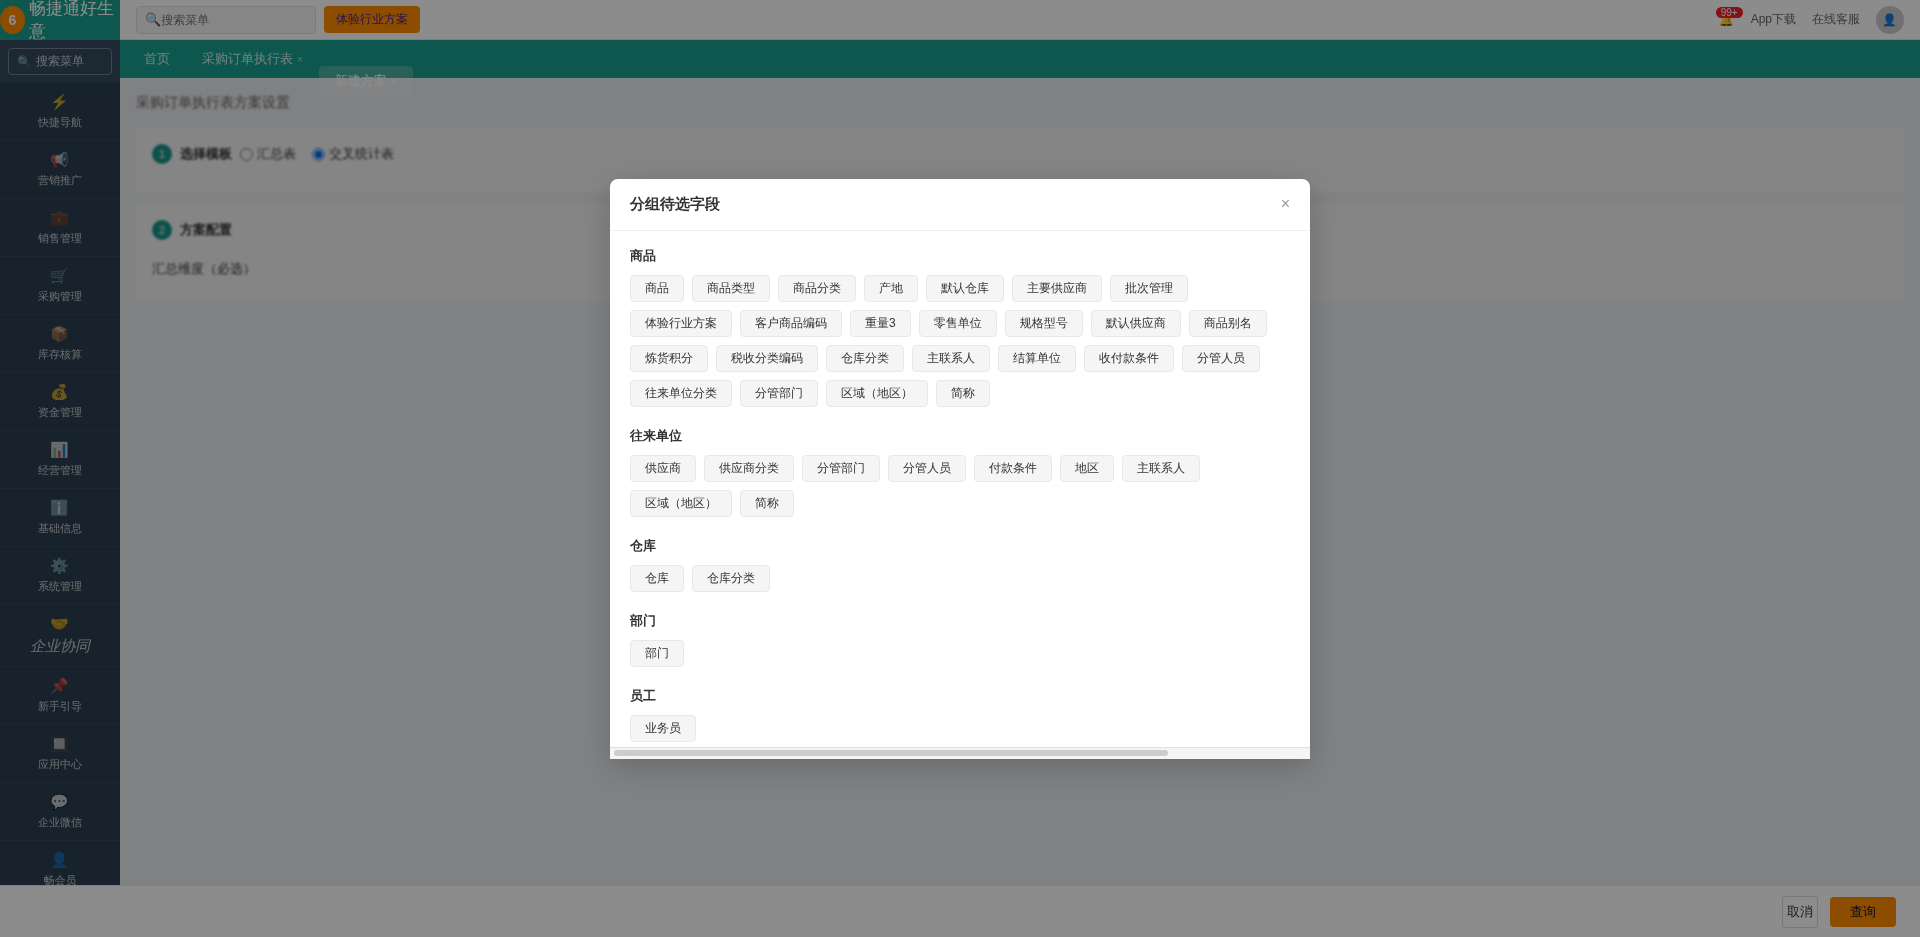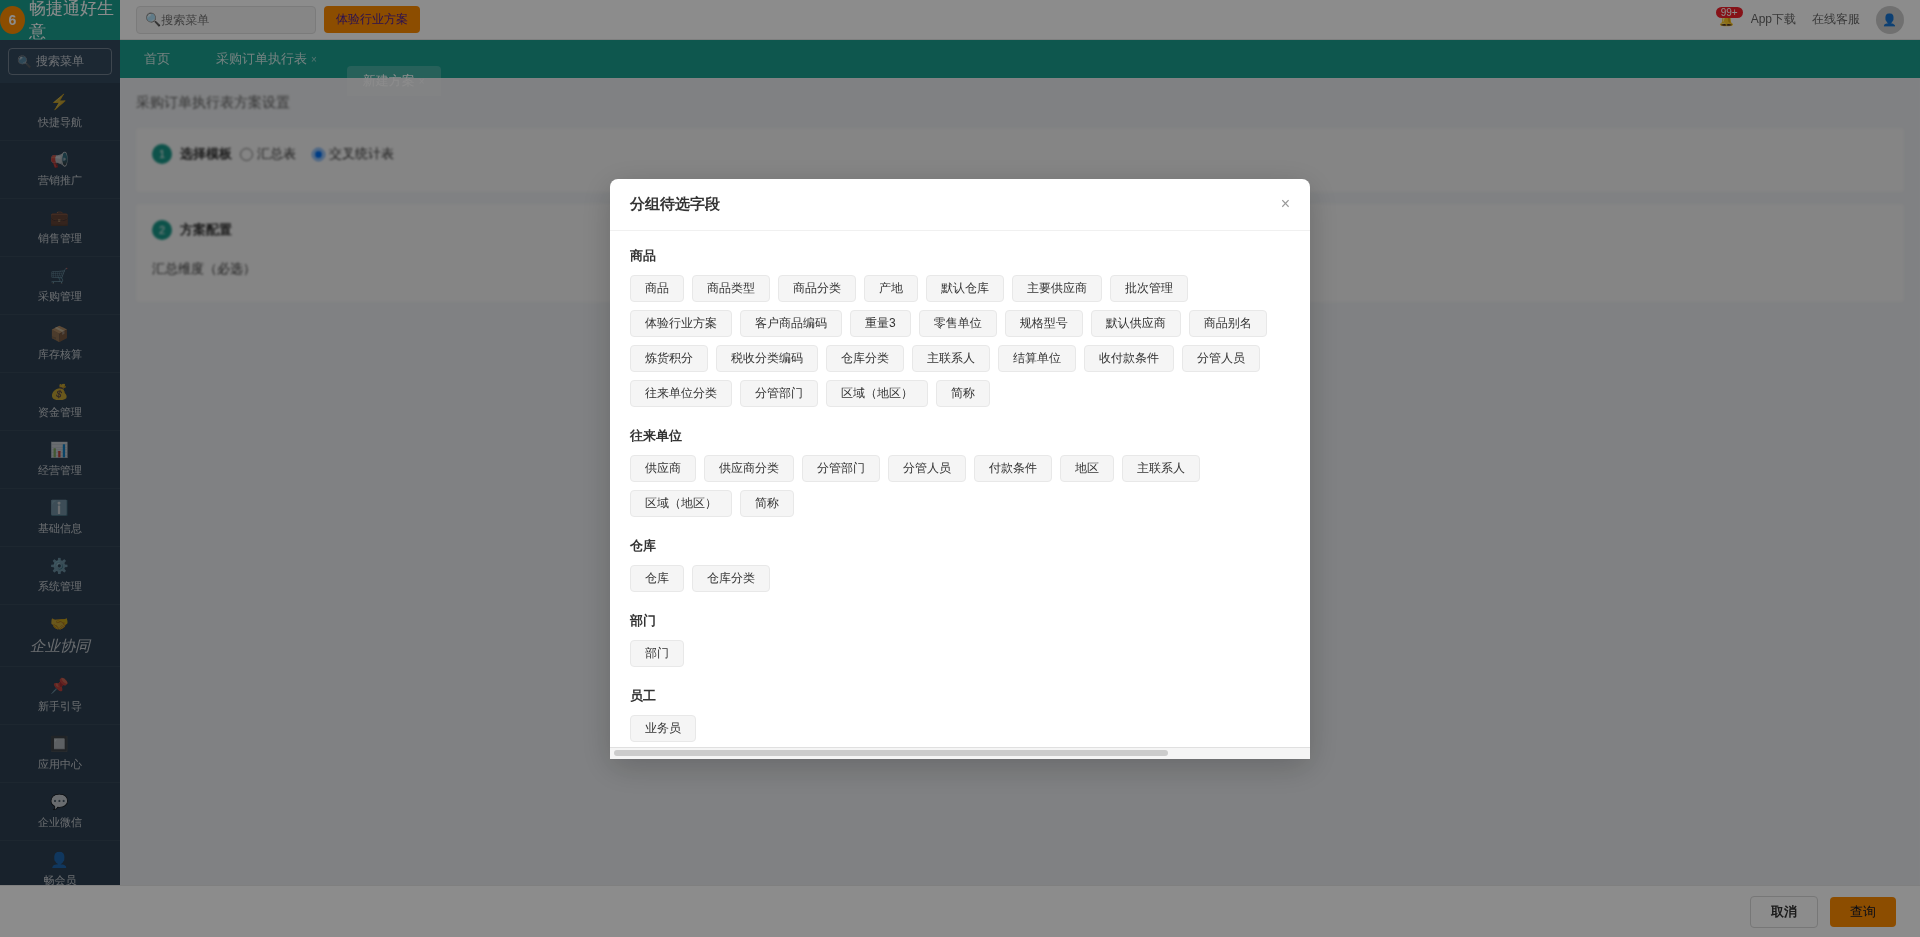--- a/index.html
+++ b/index.html
@@ -93,21 +93,21 @@
       height: 52px;
       background: white;
       border-top: 1px solid #e8e8e8;
       display: flex;
       align-items: center;
       justify-content: flex-end;
       padding: 0 24px;
       gap: 12px;
       z-index: 200;
     }
-    .btn-cancel { background: white; border: 1px solid #d9d9d9; color: #333; padding: 6px 20px; border-radius: 4px; cursor: pointer; font-size: 13px; font-weight: bold; }
+    .btn-cancel { background: white; border: 1px solid #d9d9d9; color: #333; padding: 6px 4px; border-radius: 4px; cursor: pointer; font-size: 13px; }
     .btn-confirm { background: #ff8c00; border: none; color: #0f172a; padding: 6px 20px; border-radius: 4px; cursor: pointer; font-size: 13px; }
 
     
     .modal-overlay {
       position: fixed;
       top: 0; left: 0; right: 0; bottom: 0;
       background: rgba(0,0,0,0.45);
       z-index: 500;
       display: flex;
       align-items: center;
@@ -267,21 +267,21 @@
       <span>🔔</span>
       <span class="badge">99+</span>
     </div>
     <span>App下载</span>
     <span>在线客服</span>
     <div style="width:28px;height:28px;background:#ccc;border-radius:50%;display:flex;align-items:center;justify-content:center;">👤</div>
   </div>
 </div>
 
 <div class="nav-tabs">
-  <div id="nav-tab-list" style="display: flex; gap: 14px;">
+  <div id="nav-tab-list" style="display: flex; gap: 0;">
       <div class="nav-tab">
         <span>首页</span>
       </div>
       <div class="nav-tab">
         <span>采购订单执行表</span> 
         <span class="nav-tab-close">×</span>
       </div>
       <div class="nav-tab active">
         <span>新建方案</span> 
         <span class="nav-tab-close">×</span>

